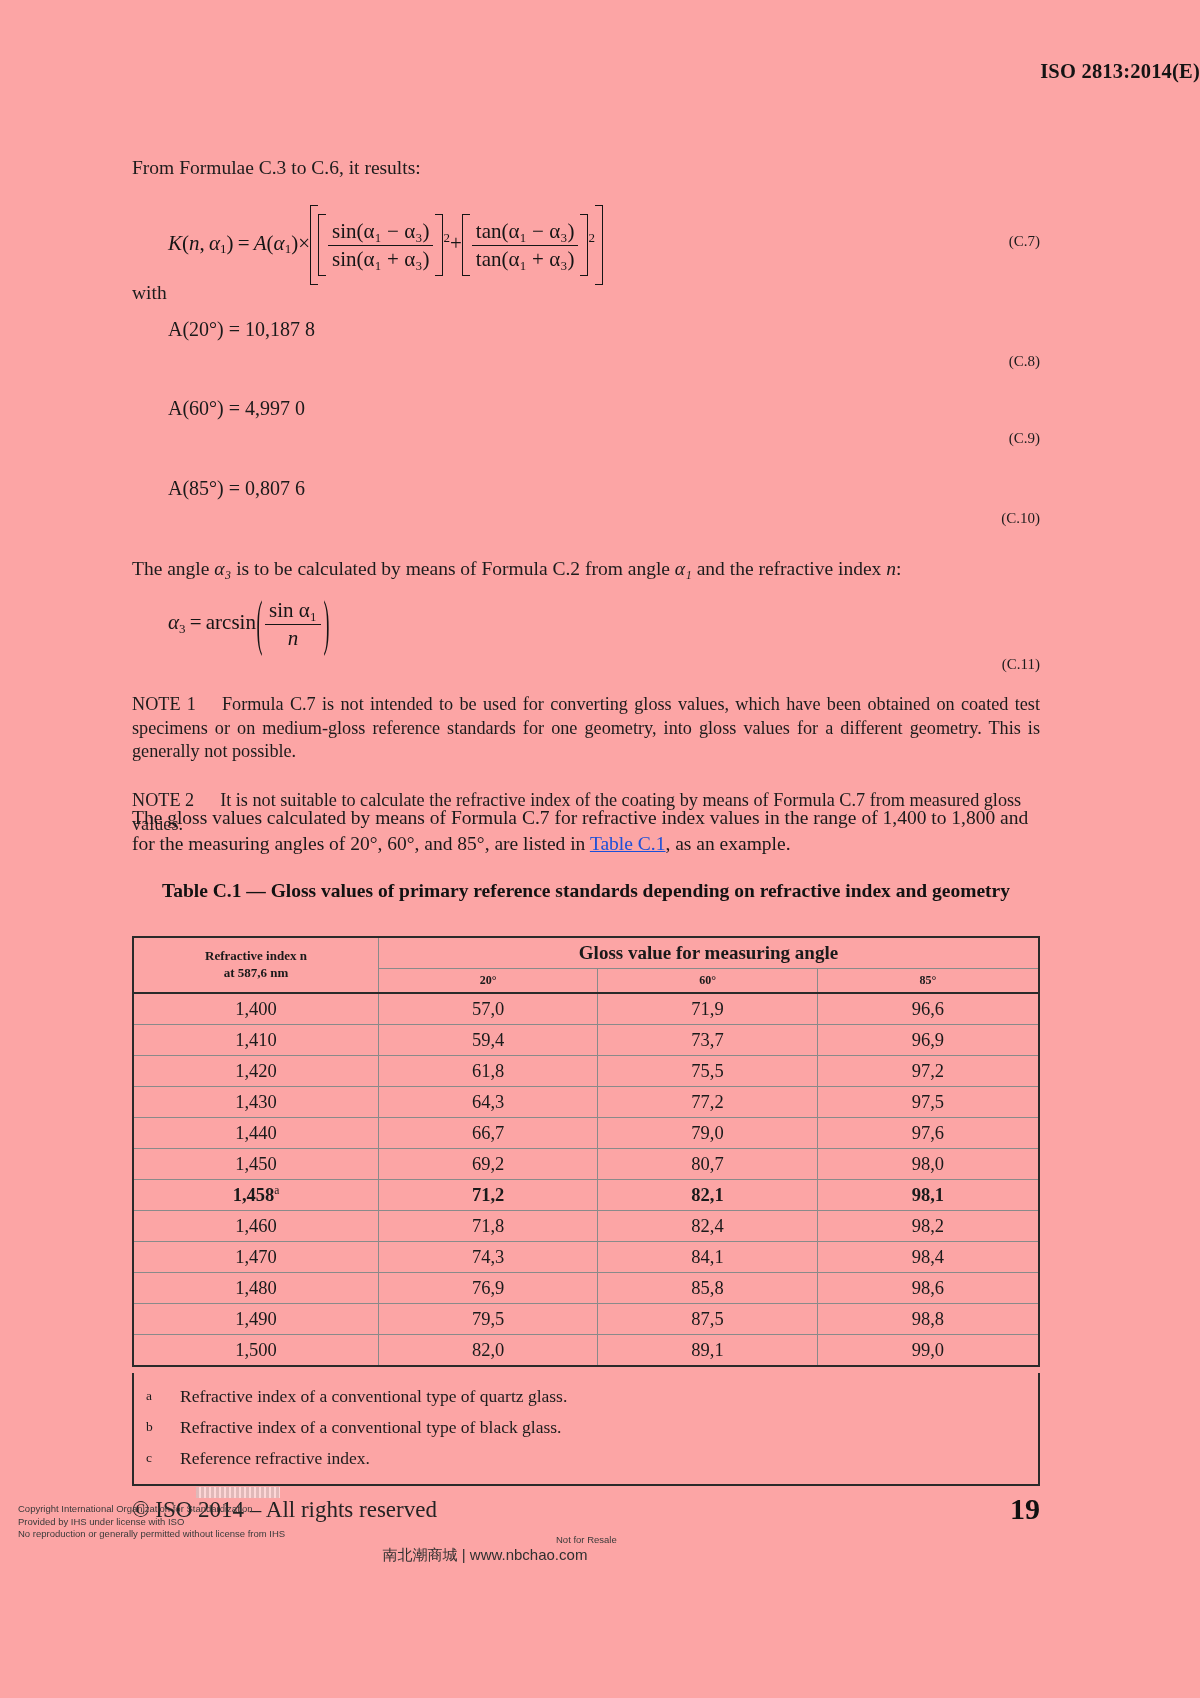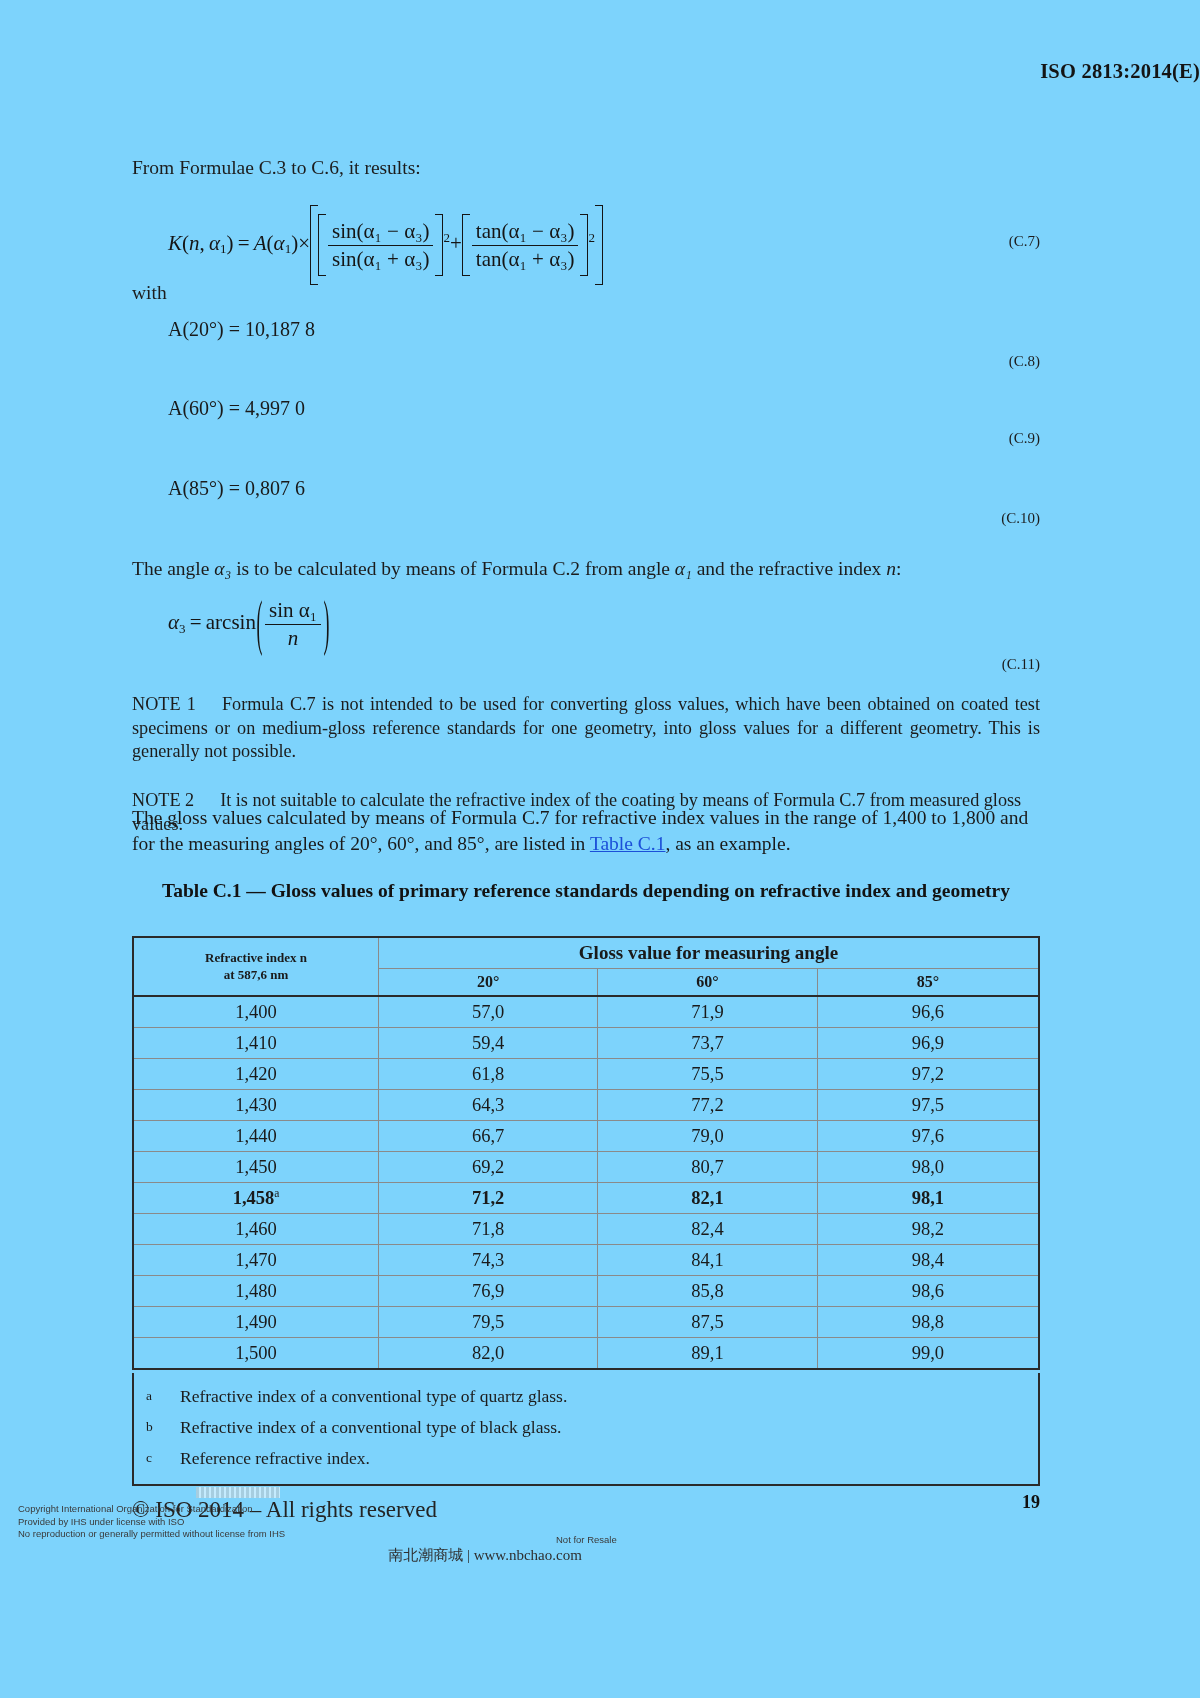--- a/index.html
+++ b/index.html
@@ -9,21 +9,21 @@
   }
   body {
     font-family: "Liberation Serif", "DejaVu Serif", serif;
     color: #1a1a1a;
   }
   .page {
     position: relative;
     width: 1200px;
     height: 1698px;
     margin: 0 auto;
-    background: #7dd3fc;
+    background: #fca5a5;
     overflow: hidden;
   }
   .content {
     position: absolute;
     left: 132px;
     top: 0;
     width: 908px;
   }
 
   
@@ -158,21 +158,21 @@
     color: #1a1a1a;
   }
   table.c1 .outer-t { border-top: 2.2px solid #2a2a2a; }
   table.c1 .hdr-main {
     font-weight: bold;
     font-size: 19px;
     border-bottom: 1px solid #8a8a8a;
   }
   table.c1 .hdr-sub {
     font-weight: bold;
-    font-size: 16px;
+    font-size: 12px;
     border-bottom: 2.2px solid #2a2a2a;
   }
   table.c1 .idxhdr {
     font-weight: bold;
     font-size: 13px;
     line-height: 1.3;
     border-bottom: 2.2px solid #2a2a2a;
   }
   table.c1 td.col1 { width: 232px; }
   table.c1 td.dcell { height: 22px; }
@@ -209,21 +209,21 @@
     position: absolute;
     left: 0;
     top: 1497px;
     font-size: 23px;
     color: #232323;
   }
   .pagenum {
     position: absolute;
     right: 0;
     top: 1492px;
-    font-size: 18px;
+    font-size: 30px;
     font-weight: bold;
     color: #101010;
   }
   .ihs-block {
     position: absolute;
     left: 18px;
     top: 1503px;
     font-family: "Liberation Sans", sans-serif;
     font-size: 9.5px;
     line-height: 1.32;
@@ -236,21 +236,21 @@
     font-family: "Liberation Sans", sans-serif;
     font-size: 9.5px;
     color: #3a3a3a;
   }
   .watermark {
     position: absolute;
     left: 0;
     top: 1546px;
     width: 970px;
     text-align: center;
-    font-family: Liberation Serif, serif;
+    font-family: Liberation Sans, sans-serif;
     font-size: 15px;
     color: #2f2f2f;
   }
   .smudge {
     position: absolute;
     left: 196px;
     top: 1487px;
     width: 84px;
     height: 11px;
     background: repeating-linear-gradient(90deg,#c9c9c9 0 3px,#ffffff 3px 5px);

